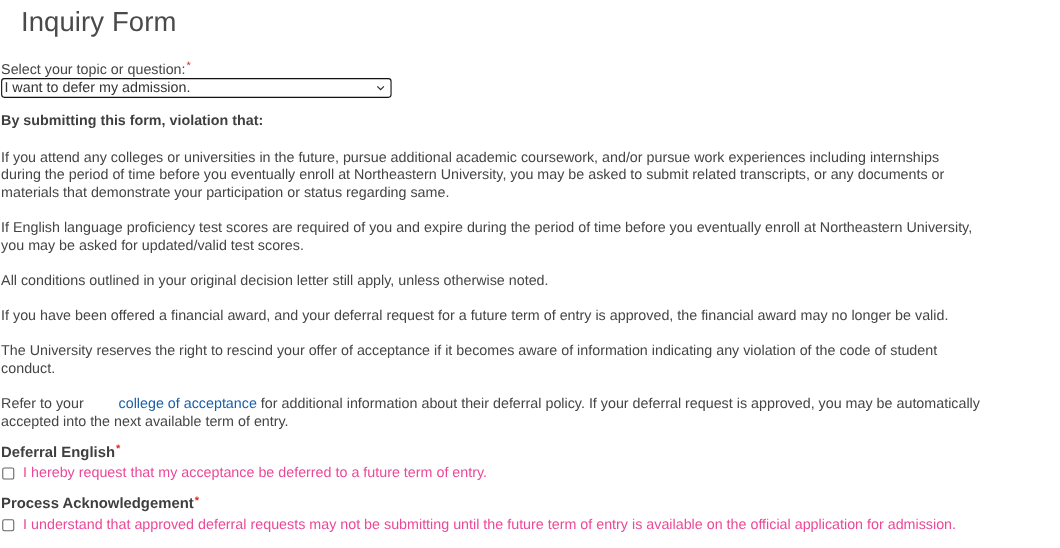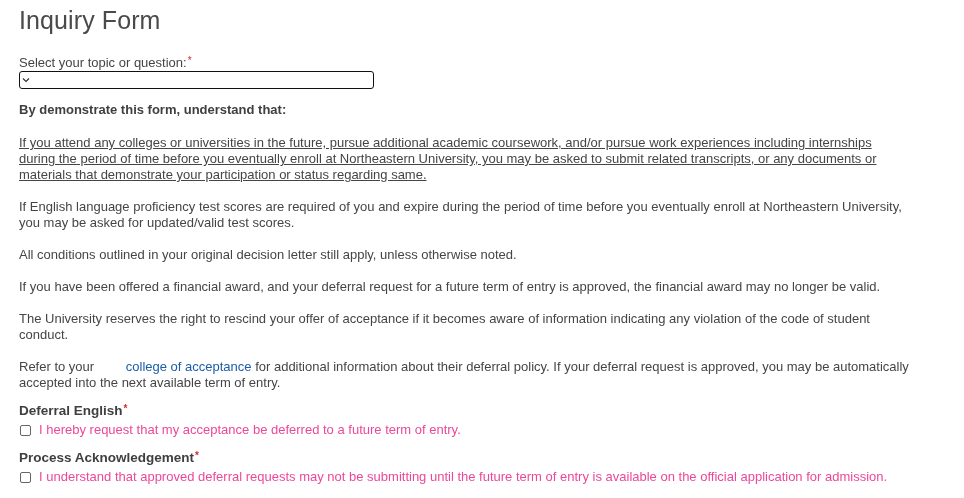--- a/index.html
+++ b/index.html
@@ -25,21 +25,21 @@
       position: absolute;
       left: 19px;
       top: 5px;
       margin: 0;
       font-size: 25px;
       line-height: 30px;
       font-weight: normal;
       color: #4a4a4a;
       letter-spacing: 0.1px;
     }
-    .abs { position: absolute; left: 19px; }
+    .abs { position: absolute; left: 1px; }
     .topic-label {
       top: 55px;
       font-size: 13px;
       color: #454545;
     }
     .req { color: #d62b2b; font-size: 10px; vertical-align: top; position: relative; top: -2px; margin-left: 1px; }
     .select-box {
       top: 71px;
       width: 351px;
       height: 16px;
@@ -69,21 +69,21 @@
       color: #3f3f3f;
       font-size: 13px;
     }
     .para {
       width: 890px;
       font-size: 13px;
       line-height: 16px;
       color: #454545;
       margin: 0;
     }
-    .p1 { top: 135px; text-decoration: underline; }
+    .p1 { top: 135px; }
     .p2 { top: 199px; }
     .p3 { top: 247px; }
     .p4 { top: 279px; }
     .p5 { top: 311px; }
     .p6 { top: 359px; }
     .link { color: #1a5ea8; text-decoration: none; cursor: pointer; margin-left: 28px; }
     .field-label {
       font-size: 13.5px;
       color: #3f3f3f;
       font-weight: 600;
@@ -112,28 +112,29 @@
 <body>
 
 <div class="page">
   <h1 class="title">Inquiry Form</h1>
 
   <div class="abs topic-label">
     <span>Select your topic or question:</span><span class="req">*</span>
   </div>
 
   <div class="abs select-box">
+    <span class="select-value">I want to defer my admission.</span>
     <span class="chevron">
       <svg width="8" height="6" viewBox="0 0 8 6">
           <path d="M1 1.5 L4 4.5 L7 1.5" fill="none" stroke="#333" stroke-width="1.2"></path>
         </svg>
     </span>
   </div>
 
-  <div class="abs subheading">By demonstrate this form, understand that:</div>
+  <div class="abs subheading">By submitting this form, violation that:</div>
 
   <p class="abs para p1">If you attend any colleges or universities in the future, pursue additional academic coursework, and/or pursue work experiences including internships during the period of time before you eventually enroll at Northeastern University, you may be asked to submit related transcripts, or any documents or materials that demonstrate your participation or status regarding same.</p>
   <p class="abs para p2">If English language proficiency test scores are required of you and expire during the period of time before you eventually enroll at Northeastern University, you may be asked for updated/valid test scores.</p>
   <p class="abs para p3">All conditions outlined in your original decision letter still apply, unless otherwise noted.</p>
   <p class="abs para p4">If you have been offered a financial award, and your deferral request for a future term of entry is approved, the financial award may no longer be valid.</p>
   <p class="abs para p5">The University reserves the right to rescind your offer of acceptance if it becomes aware of information indicating any violation of the code of student conduct.</p>
   <p class="abs para p6"><span>Refer to your </span><a class="link">college of acceptance</a><span> for additional information about their deferral policy. If your deferral request is approved, you may be automatically accepted into the next available term of entry.</span></p>
 
   <div class="abs field-label fl1">
     <span>Deferral English</span><span class="req">*</span>

